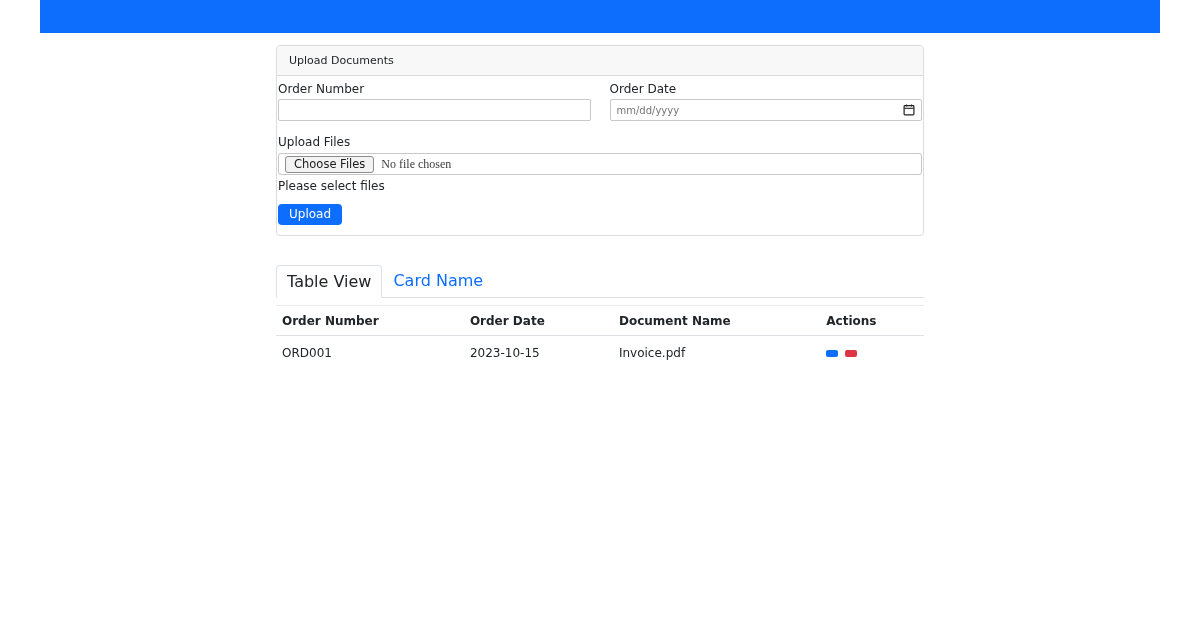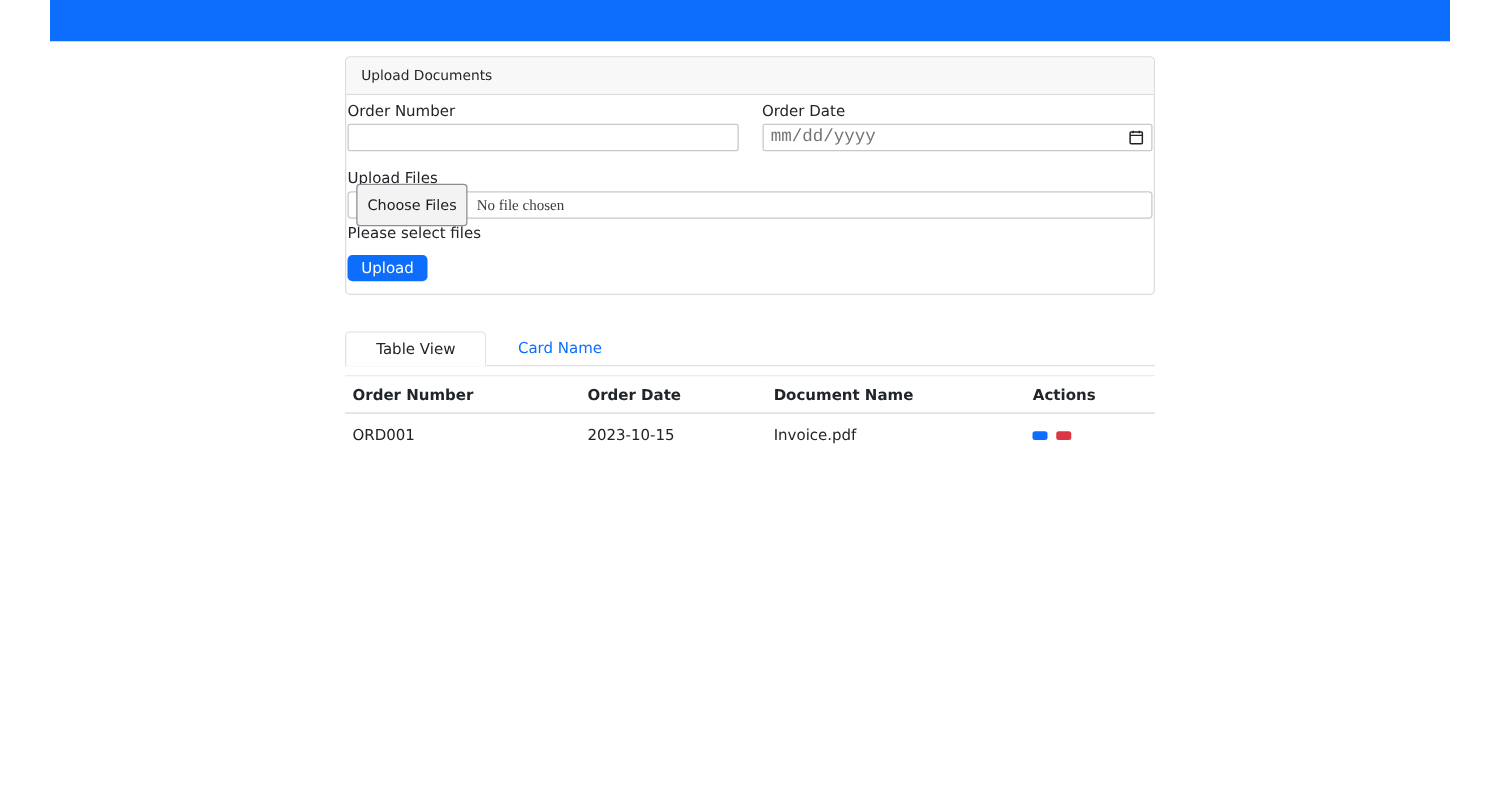--- a/index.html
+++ b/index.html
@@ -33,47 +33,47 @@
     width: 100%; height: 22px;
     border: 1px solid #c8c8c8; border-radius: 2px;
     padding: 2px 5px; font: inherit; color: #212529; background: #fff;
   }
   .date-input {
     width: 100%; height: 22px;
     border: 1px solid #c8c8c8; border-radius: 2px;
     padding: 2px 6px; background: #fff;
     display: flex; align-items: center; justify-content: space-between;
   }
-  .date-placeholder { color: #757575; font-size: 14px; font-family: Liberation Mono, monospace; }
+  .date-placeholder { color: #757575; font-size: 10px; }
   .helper-text { font-size: 12px; margin-top: 4px; }
 
   .upload-files-label { margin-top: 12px; }
   .file-box {
     margin-top: 1px; height: 22px;
     border: 1px solid #c8c8c8; border-radius: 3px;
     display: flex; align-items: center; padding: 0 2px;
   }
   .choose-btn {
     background: #f3f3f3; border: 1px solid #8d8d8d; border-radius: 3px;
     font: inherit; font-size: 11.5px; color: #1a1a1a;
-    padding: 1px 8px; margin-left: 4px; height: 34px; line-height: 13px;
+    padding: 1px 8px; margin-left: 4px; height: 17px; line-height: 13px;
   }
   .file-status { margin-left: 7px; color: #3c3c3c; font-size: 12px; font-family: Liberation Serif, serif; }
 
   .upload-btn {
     margin-top: 11px;
     background: #0d6efd; color: #fff;
     border: none; border-radius: 4px;
     font: inherit; font-size: 12px;
     padding: 0 11px; height: 21px; line-height: 13px;
   }
 
   
   .tabs { margin-top: 28px; display: flex; align-items: flex-end; border-bottom: 1px solid #dee2e6; }
-  .tab { padding: 6px 24px; font-size: 12px; cursor: default; }
+  .tab { padding: 6px 10px; font-size: 16px; cursor: default; }
   .tab-active {
     background: #fff; color: #212529;
     border: 1px solid #dee2e6; border-bottom: 1px solid #fff;
     border-radius: 4px 4px 0 0; margin-bottom: -1px;
   }
   .tab-link { color: #0d6efd; border: 1px solid transparent; }
 
   
   .doc-table { width: 100%; border-collapse: collapse; margin-top: 7px; border-top: 1px solid #ececec; }
   .doc-table th {

